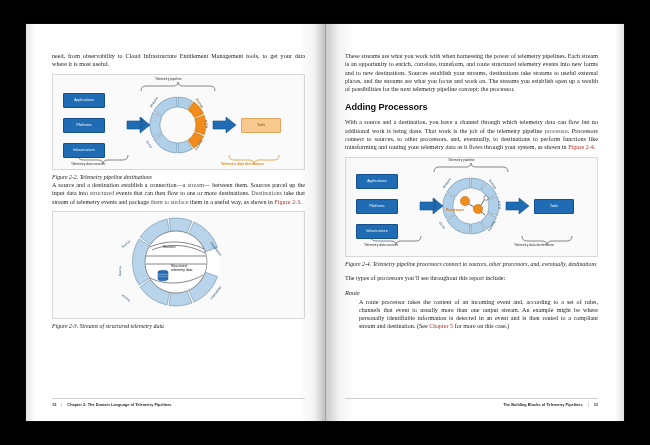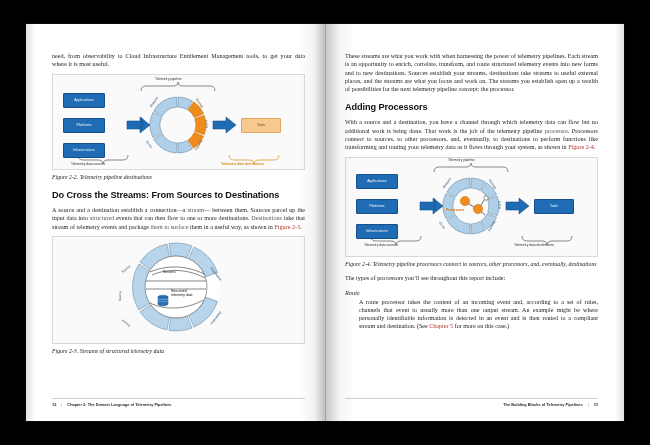--- a/index.html
+++ b/index.html
@@ -157,21 +157,20 @@
         <div class="seglbl on-orange" style="left:141px;top:26px;transform:rotate(55deg);">Storage</div>
         <div class="seglbl on-orange" style="left:149px;top:47px;transform:rotate(88deg);">HTTP</div>
         <div class="seglbl on-orange" style="left:140px;top:68px;transform:rotate(122deg);">Streams</div>
 
         <div class="brace-lbl" style="left:102px;top:2px;">Telemetry pipeline</div>
         <div class="brace-lbl" style="left:18px;top:87px;">Telemetry data sources</div>
         <div class="brace-lbl orangetxt" style="left:168px;top:87px;">Telemetry data destinations</div>
       </div>
       <p class="caption">Figure 2-2. Telemetry pipeline destinations</p>
 
-      <h2 class="head">Do Cross the Streams: From Sources to Destinations</h2>
 
       <p class="body"><span>A source and a destination establish a connection—a </span><span class="emph">stream</span><span>— between them. Sources parcel up the input data into </span><span class="emph">structured</span><span> events that can then flow to one or more destinations. </span><span class="emph">Destinations</span><span> take that stream of telemetry events and package </span><span class="emph">them to surface</span><span> them in a useful way, as shown in </span><span class="xref">Figure 2-3</span><span>.</span></p>
 
       <div class="figbox f23">
         <svg width="247" height="106" viewBox="0 0 247 106">
           <g transform="translate(123,50)">
 
             <path d="M -9,-43 A 44,44 0 0,0 -36,-25 L -25.5,-17.5 A 31,31 0 0,1 -6.5,-30.3 Z" fill="#b7d4ea" stroke="#6d8ea8" stroke-width="0.6"></path>
             <path d="M -37,-23 A 44,44 0 0,0 -37,23 L -26,16 A 31,31 0 0,1 -26,-16 Z" fill="#b7d4ea" stroke="#6d8ea8" stroke-width="0.6"></path>
             <path d="M -36,25 A 44,44 0 0,0 -9,43 L -6.5,30.3 A 31,31 0 0,1 -25.5,17.5 Z" fill="#b7d4ea" stroke="#6d8ea8" stroke-width="0.6"></path>

